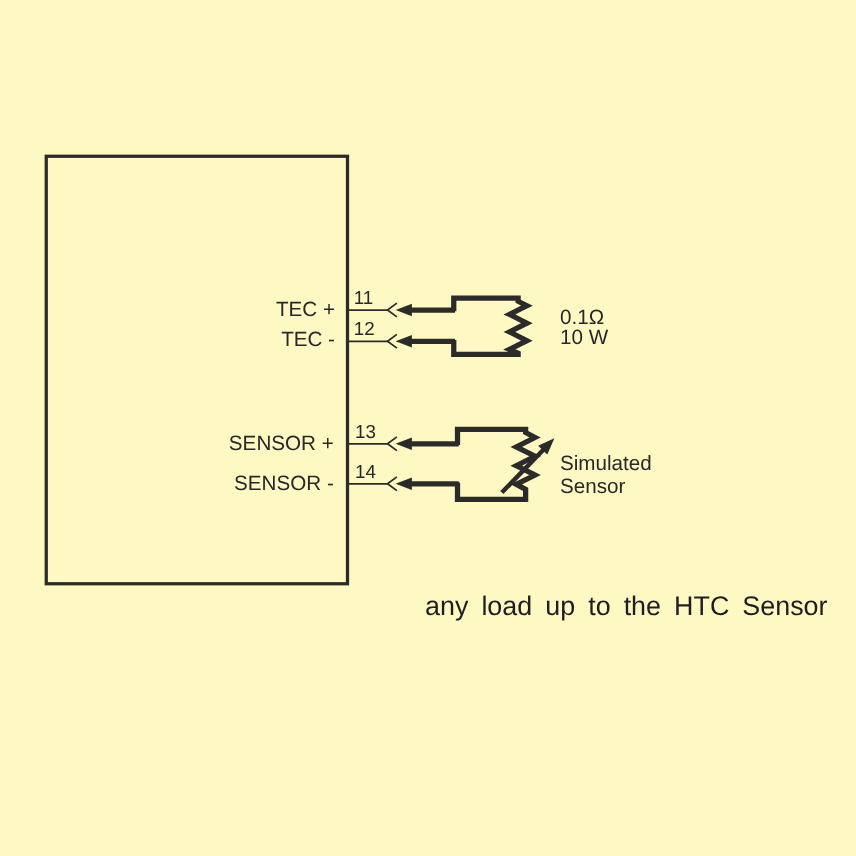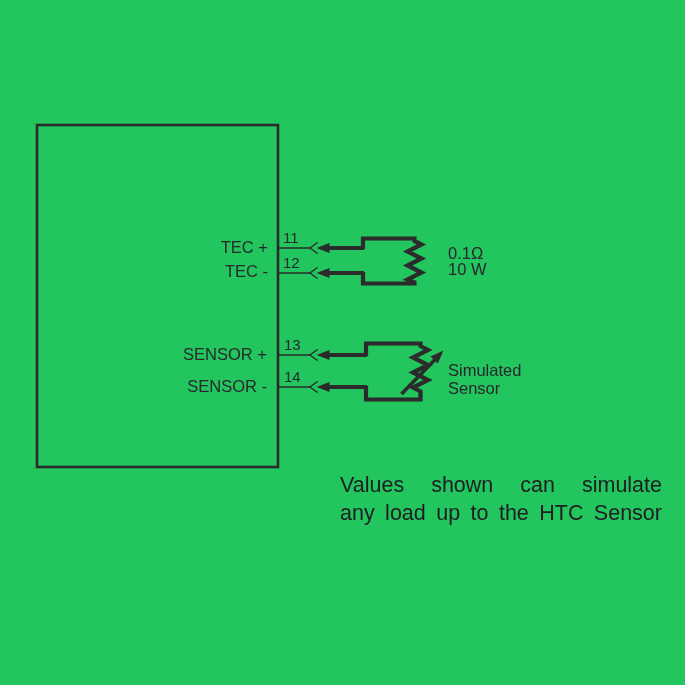--- a/index.html
+++ b/index.html
@@ -4,21 +4,21 @@
 <style>
   html, body {
     margin: 0;
     padding: 0;
     background: #ffffff;
   }
   .canvas {
     position: relative;
     width: 685px;
     height: 685px;
-    background: #22c55e;
+    background: #fef9c3;
     overflow: hidden;
     font-family: "Liberation Sans", sans-serif;
   }
   svg.diagram {
     position: absolute;
     left: 0;
     top: 0;
   }
   svg.diagram text {
     font-family: "Liberation Sans", sans-serif;
@@ -104,17 +104,16 @@
     <text class="pin-number" x="284" y="382">14</text>
 
     <text class="part-label" x="448" y="259">0.1Ω</text>
     <text class="part-label" x="448" y="275">10 W</text>
 
     <text class="part-label" x="448" y="376">Simulated</text>
     <text class="part-label" x="448" y="394">Sensor</text>
   </svg>
 
   <div class="caption">
-    <div class="cap-line justify">Values shown can simulate</div>
     <div class="cap-line justify">any load up to the HTC Sensor</div>
   </div>
 
 </div>
 
 </body></html>

